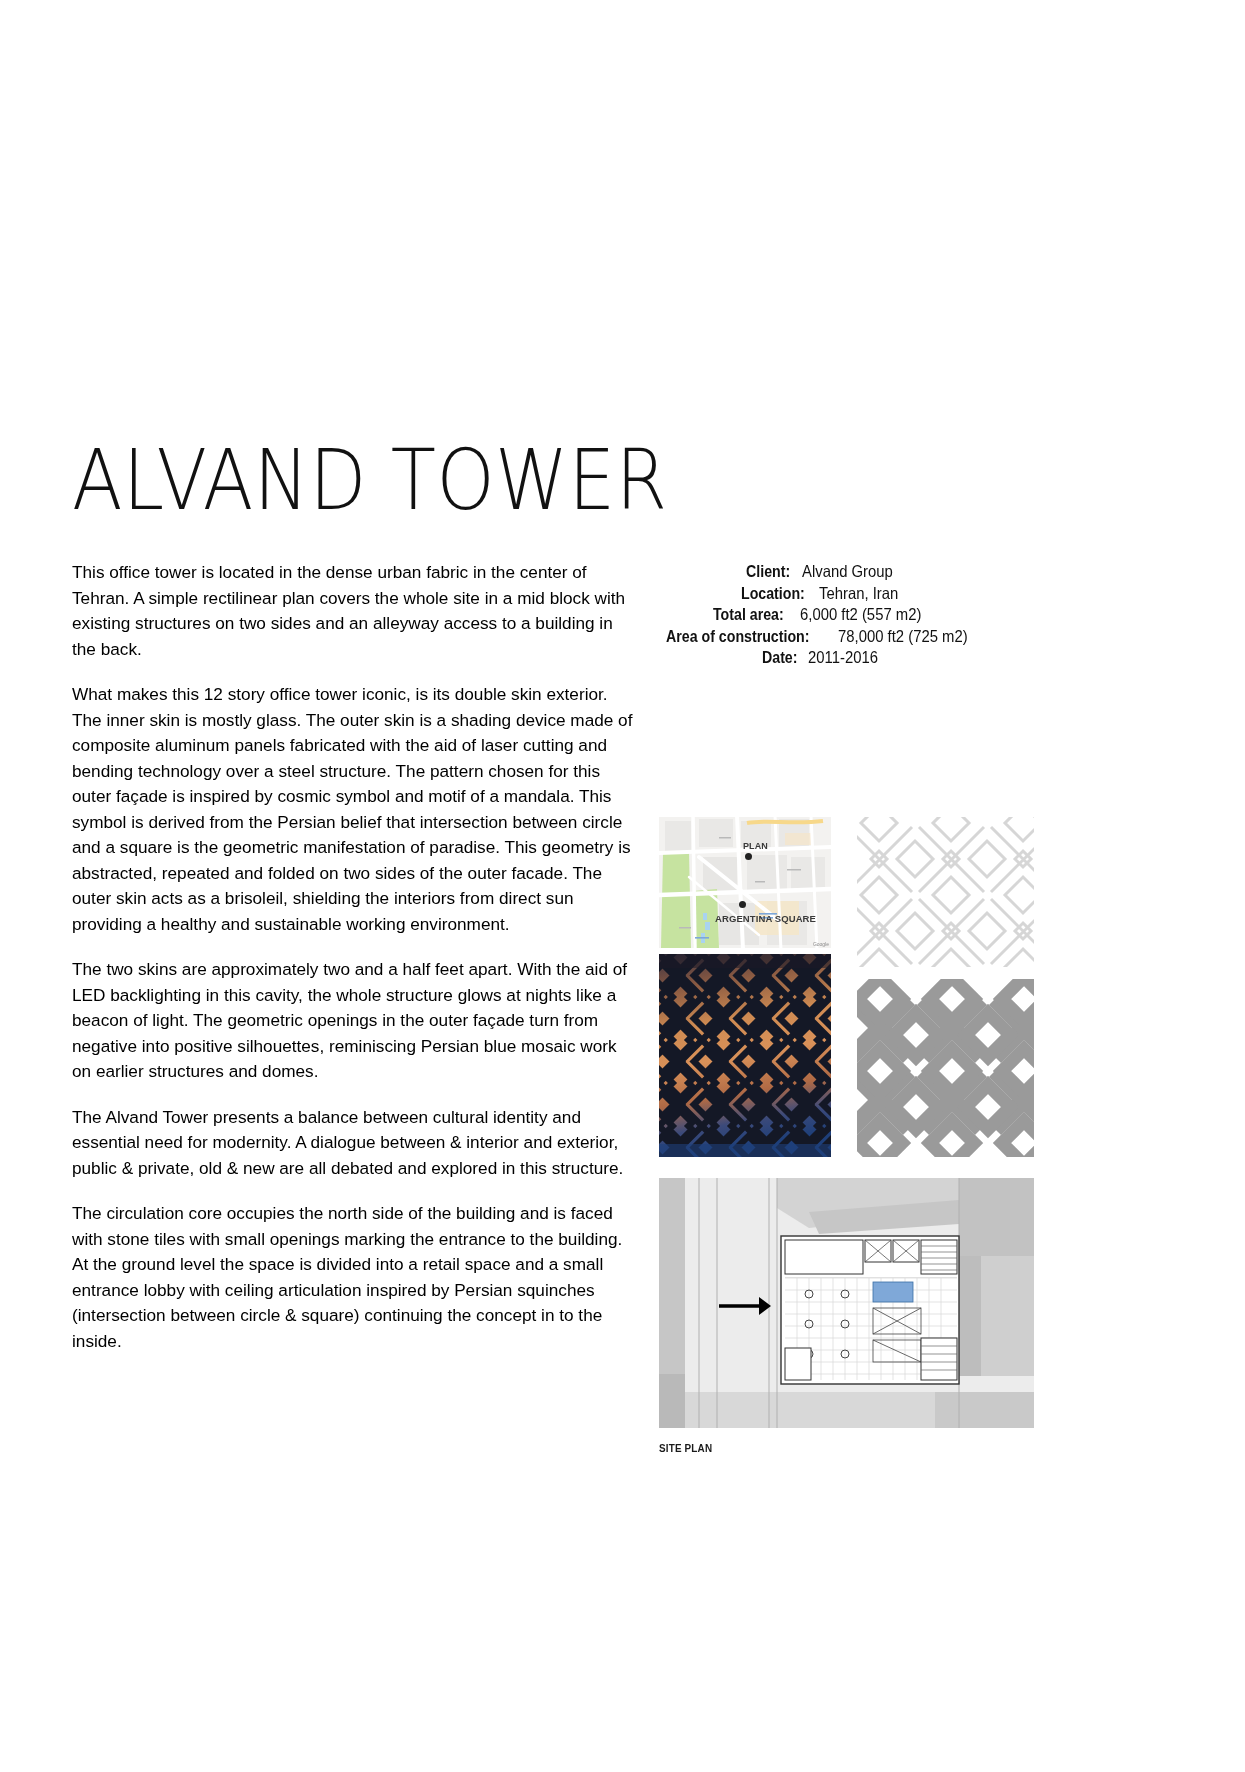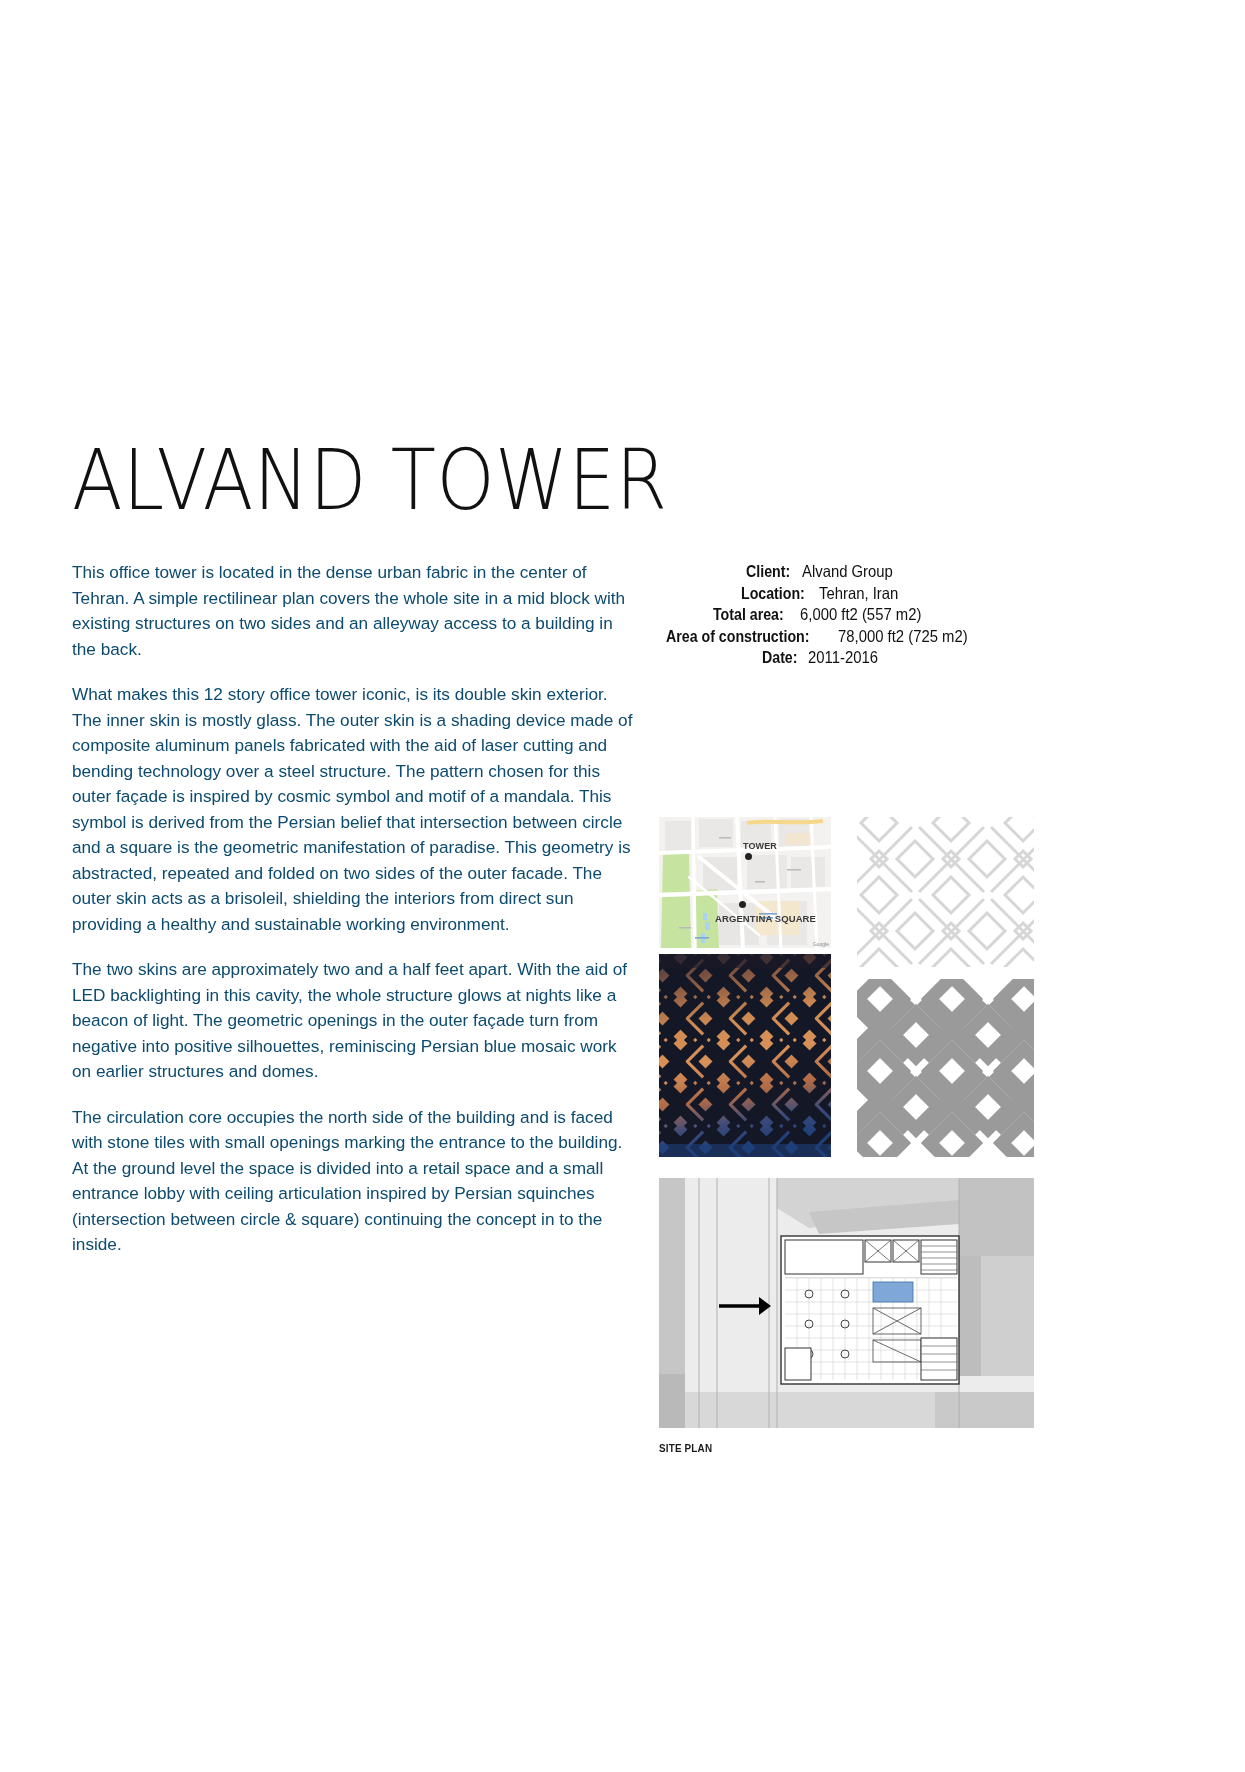--- a/index.html
+++ b/index.html
@@ -35,21 +35,21 @@
     position: absolute;
     left: 72px; top: 560px;
     width: 566px;
   }
   .body-col p {
     margin: 0 0 20px 0;
     font-family: "Liberation Sans", sans-serif;
     font-size: 17.2px;
     line-height: 25.5px;
     font-weight: 400;
-    color: #0c4a6e;
+    color: #000000;
     text-align: left;
   }
 
   
   .meta-block {
     position: absolute;
     left: 659px; top: 561px;
     width: 330px;
     text-align: center;
   }
@@ -147,20 +147,21 @@
 </style>
 </head>
 <body>
 
 <div class="page-title">ALVAND TOWER</div>
 
 <div class="body-col">
   <p>This office tower is located in the dense urban fabric in the center of Tehran. A simple rectilinear plan covers the whole site in a mid block with existing structures on two sides and an alleyway access to a building in the back.</p>
   <p>What makes this 12 story office tower iconic, is its double skin exterior. The inner skin is mostly glass. The outer skin is a shading device made of composite aluminum panels fabricated with the aid of laser cutting and bending technology over a steel structure. The pattern chosen for this outer façade is inspired by cosmic symbol and motif of a mandala. This symbol is derived from the Persian belief that intersection between circle and a square is the geometric manifestation of paradise. This geometry is abstracted, repeated and folded on two sides of the outer facade.  The outer skin acts as a brisoleil, shielding the interiors from direct sun providing a healthy and sustainable working environment.</p>
   <p>The two skins are approximately two and a half feet apart. With the aid of LED backlighting in this cavity, the whole structure glows at nights like a beacon of light. The geometric openings in the outer façade turn from negative into positive silhouettes, reminiscing Persian blue mosaic work on earlier structures and domes.</p>
+  <p>The Alvand Tower presents a balance between cultural identity and essential need for modernity. A dialogue between &amp; interior and exterior, public &amp; private, old &amp; new are all debated and explored in this structure.</p>
   <p>The circulation core occupies the north side of the building and is faced with stone tiles with small openings marking the entrance to the building. At the ground level the space is divided into a retail space and a small entrance lobby with ceiling articulation inspired by Persian squinches (intersection between circle &amp; square) continuing the concept in to the inside.</p>
 </div>
 
 <div class="meta-block">
   <div class="meta-line">
     <span class="k">Client:</span>
     <span class="v">Alvand Group</span>
   </div>
   <div class="meta-line">
     <span class="k">Location:</span>
@@ -222,21 +223,21 @@
         <rect x="128" y="52" width="14" height="1.5"></rect>
         <rect x="96" y="64" width="10" height="1.5"></rect>
         <rect x="20" y="110" width="12" height="1.5"></rect>
       </g>
       <g fill="#7da7d9">
         <rect x="100" y="96" width="18" height="1.6"></rect>
         <rect x="100" y="100" width="14" height="1.6"></rect>
         <rect x="36" y="120" width="14" height="1.6"></rect>
       </g>
     </svg>
-    <div class="map-label map-label-site">TOWER</div>
+    <div class="map-label map-label-site">PLAN</div>
     <div class="map-dot map-dot-a"></div>
     <div class="map-label map-label-square">ARGENTINA SQUARE</div>
     <div class="map-dot map-dot-b"></div>
     <div class="map-attr">Google</div>
   </div>
 
   <div class="photo-tile">
     <svg viewBox="0 0 172 203" preserveAspectRatio="none" width="172" height="203">
       <defs>
         <linearGradient id="sky" x1="0" y1="0" x2="0.15" y2="1">

